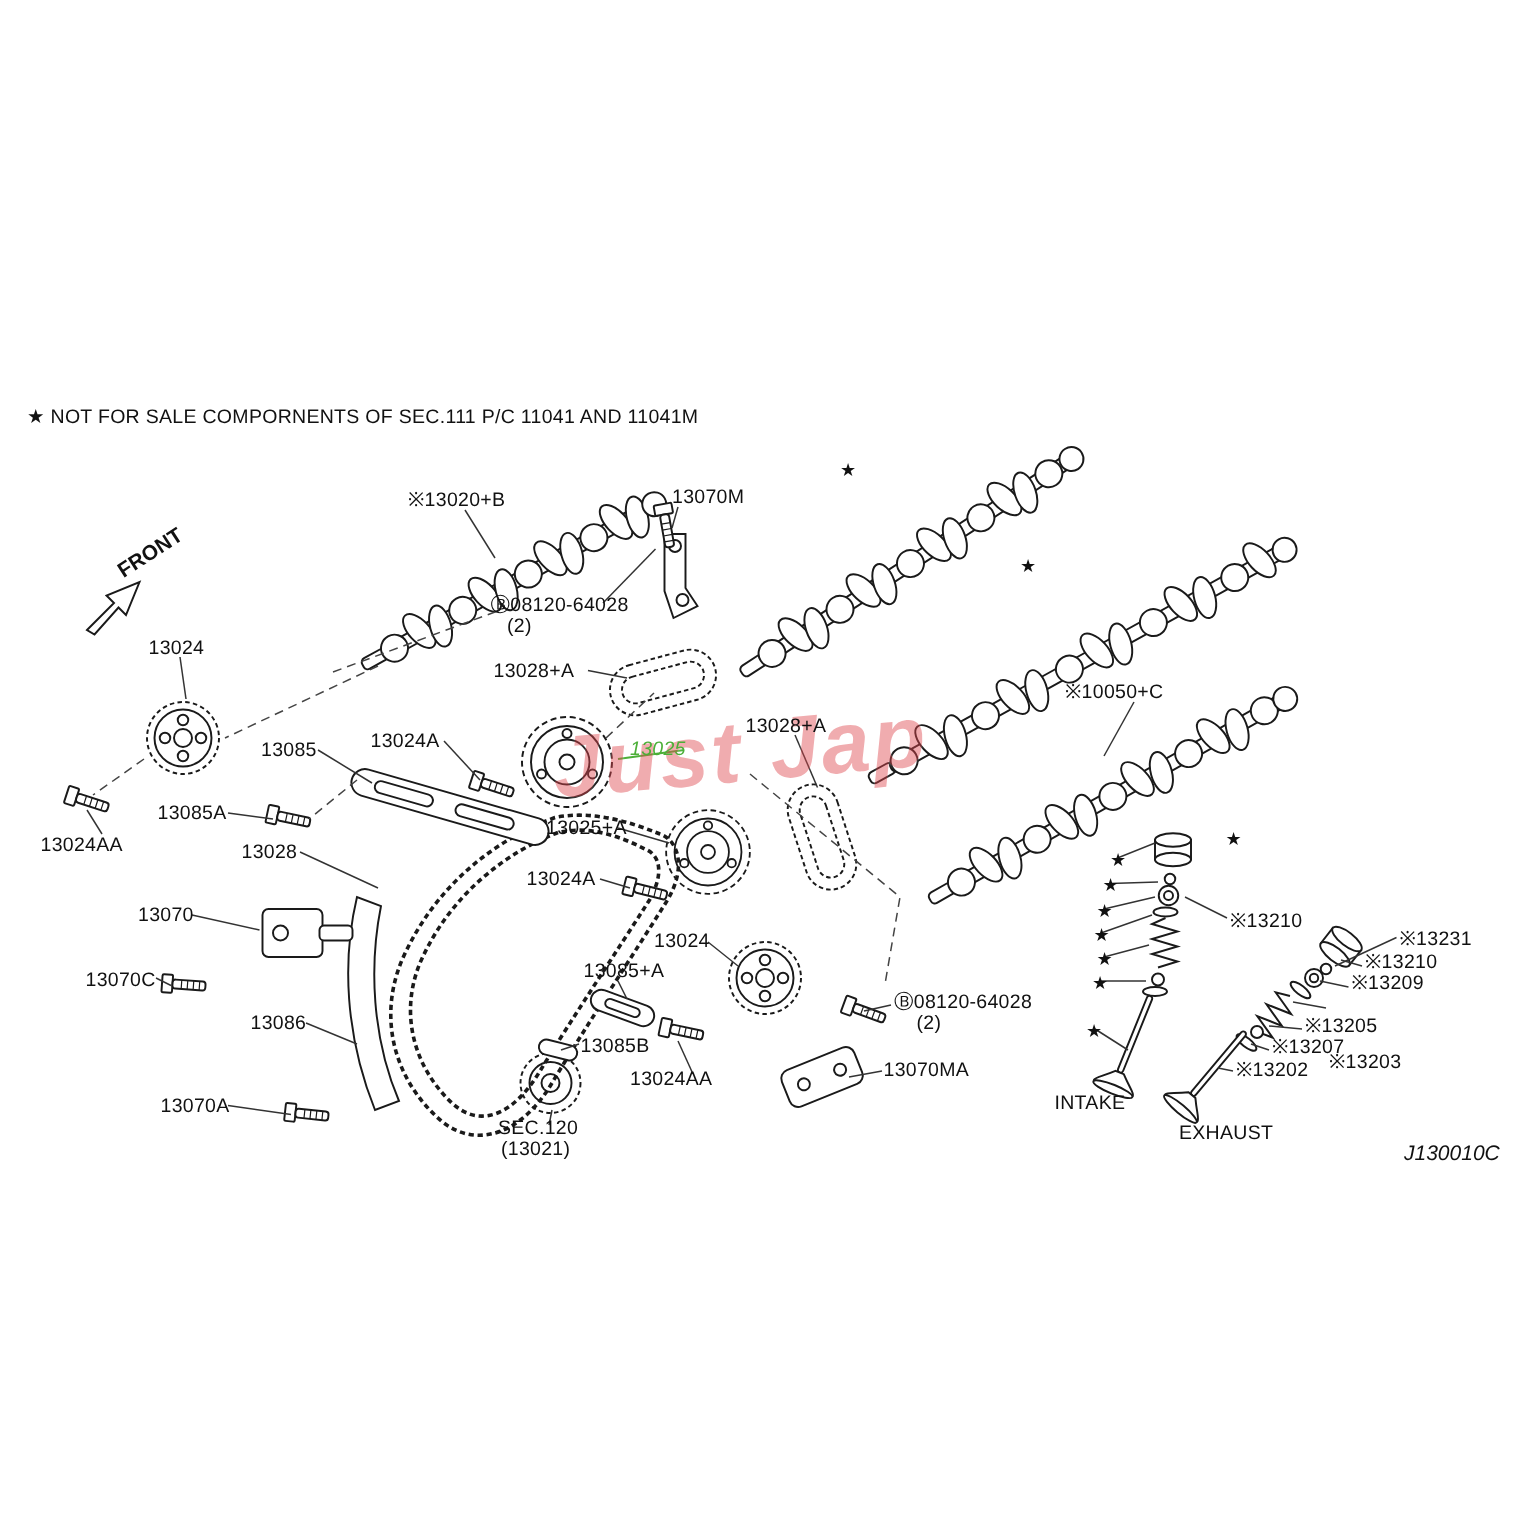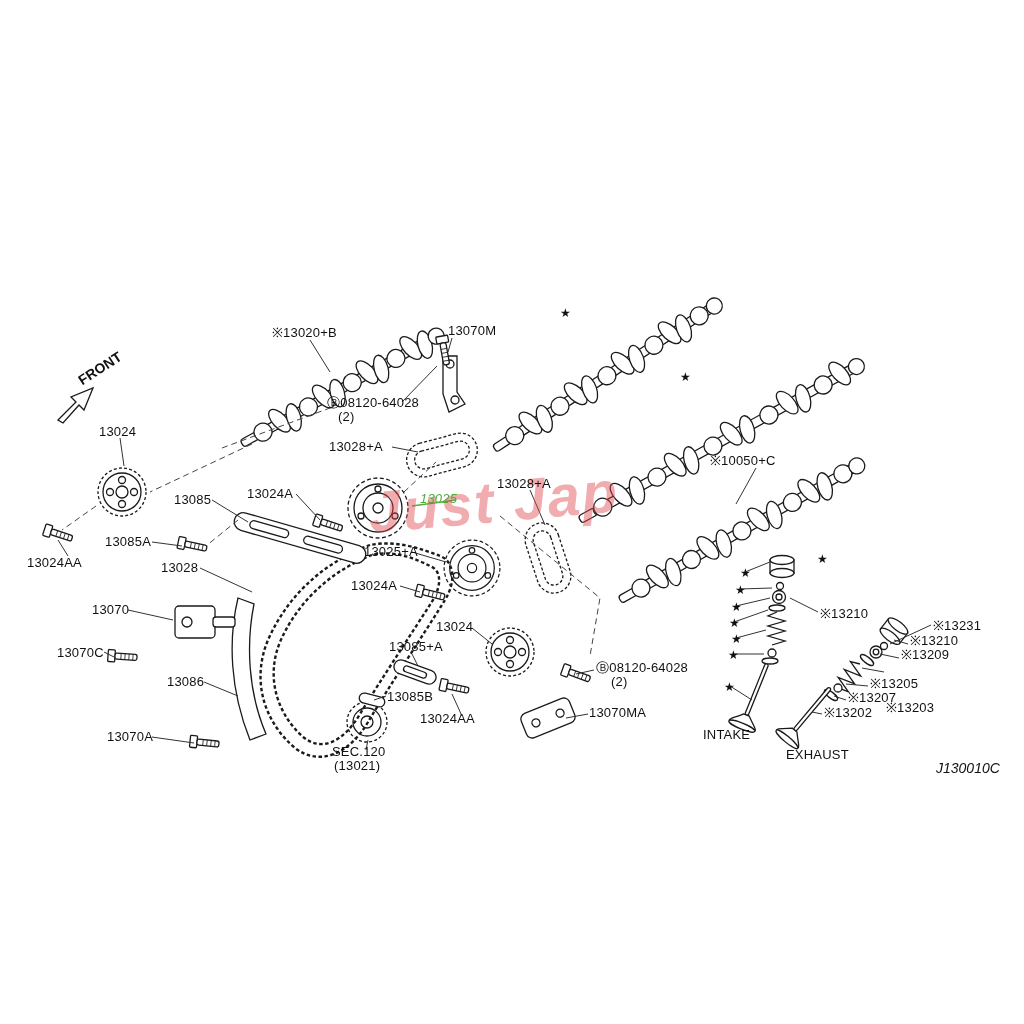--- a/index.html
+++ b/index.html
@@ -287,20 +287,21 @@
       <path d="M 736,638 L 766,630"></path>
       <path d="M 733,654 L 764,654"></path>
       <path d="M 730,686 L 752,700"></path>
     </g>
 
     <path d="M 456,500 L 412,506" style="stroke:var(--highlight,#4caf38);stroke-width:1.4" fill="none"></path>
   </svg>
 
   <div id="watermark">Just Jap</div>
 
+  <div class="note" style="top:270px">★ NOT FOR SALE COMPORNENTS OF SEC.111 P/C 11041 AND 11041M</div>
 
   <div id="front-label">FRONT</div>
 
   <div class="lbl" style="left:272px;top:326px">※13020+B</div>
   <div class="lbl" style="left:448px;top:324px">13070M</div>
   <div class="lbl" style="left:327px;top:396px">Ⓑ08120-64028</div>
   <div class="lbl" style="left:338px;top:410px">(2)</div>
   <div class="lbl" style="left:329px;top:440px">13028+A</div>
   <div class="lbl" style="left:99px;top:425px">13024</div>
   <div class="lbl" style="left:174px;top:493px">13085</div>

